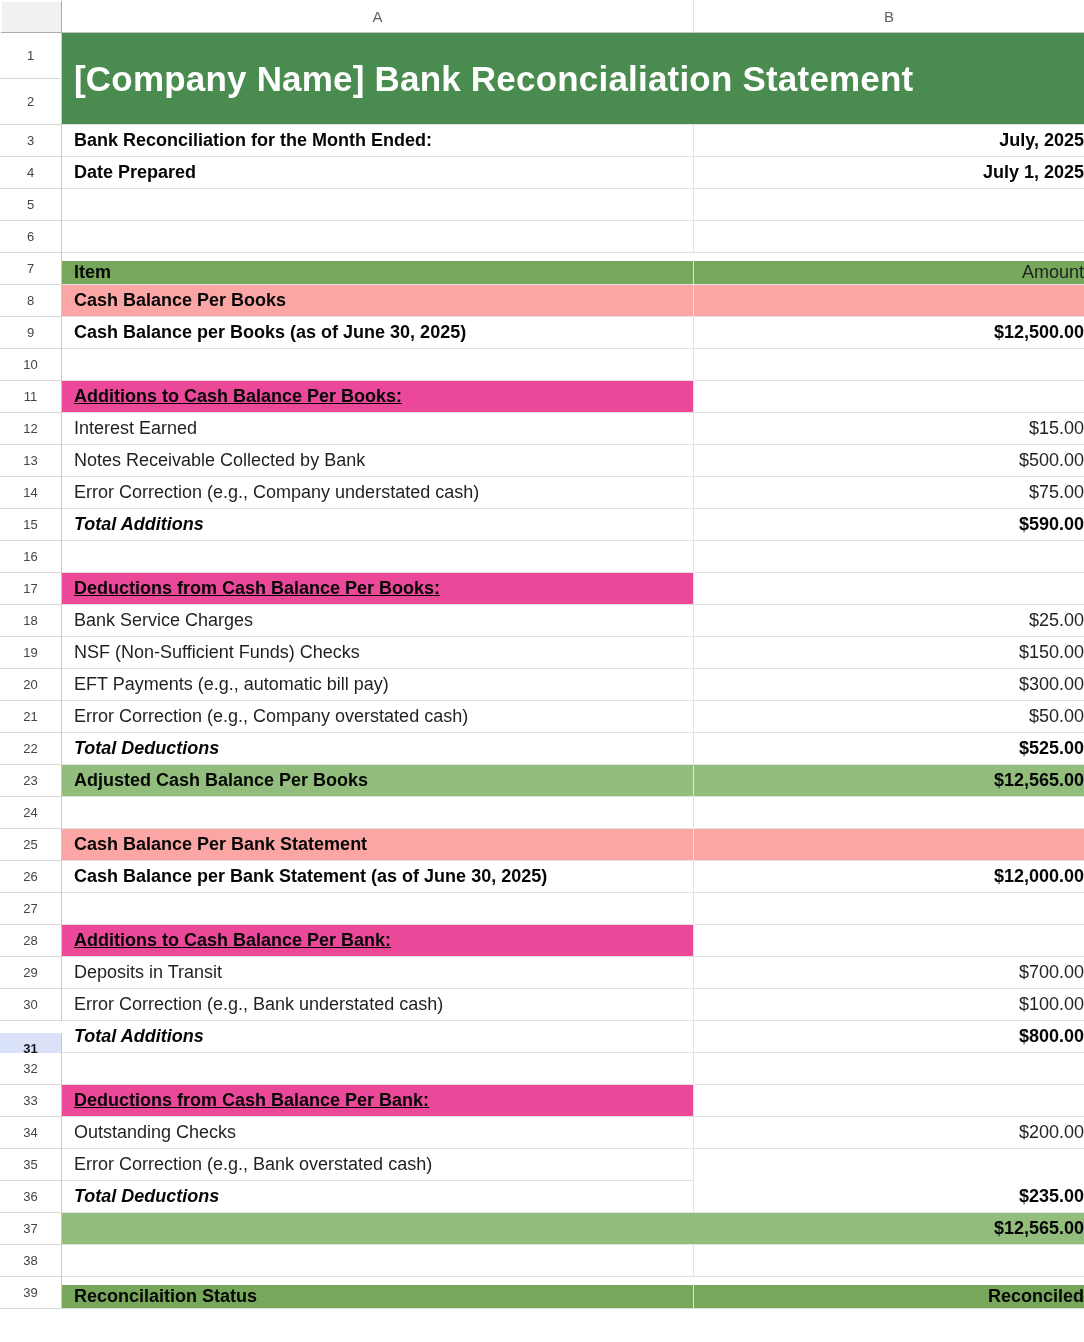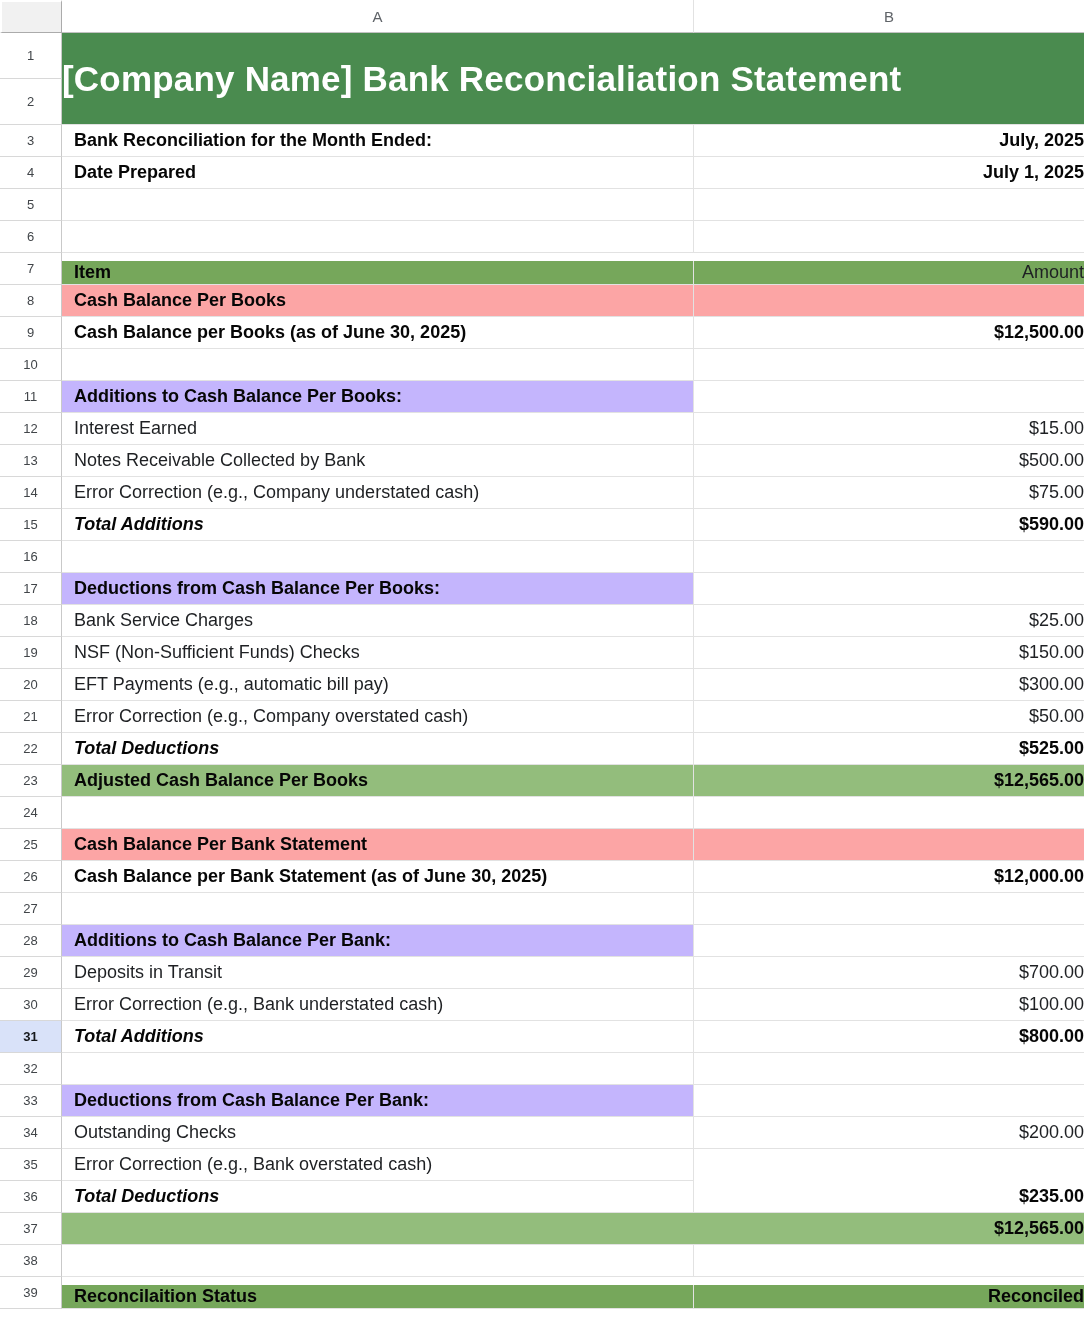--- a/index.html
+++ b/index.html
@@ -18,38 +18,38 @@
   .colhead.cB{flex:1;border-right:none;}
 
   
   .trow{display:flex;height:92px;}
   .thead{width:62px;display:flex;flex-direction:column;}
   .rowhead{box-sizing:border-box;display:flex;align-items:center;justify-content:center;
            font-size:13px;color:#414549;background:#fff;
            border-right:1px solid #c9c9c9;border-bottom:1px solid #d8d8d8;}
   .thead .rowhead{height:46px;}
   .title-cell{flex:1;box-sizing:border-box;display:flex;align-items:center;
-              background:#4a8b4f;color:#ffffff;
+              padding-left:12px;background:#4a8b4f;color:#ffffff;
               font-weight:700;font-size:35px;letter-spacing:.2px;white-space:nowrap;
               border-bottom:1px solid #e2e2e2;}
 
   
   .row{display:flex;height:32px;box-sizing:border-box;}
   .row .rowhead{width:62px;height:32px;}
-  .rowhead.sel{background:#d9e2f9;font-weight:700;color:#15171a;}
+  .rowhead.sel{background:#d9e2f9;font-weight:700;color:#15171a;margin-top:12px;}
   .cell{box-sizing:border-box;display:flex;align-items:center;white-space:nowrap;overflow:hidden;
         font-size:18px;color:#1e2023;background:#fff;border-bottom:1px solid #e2e2e2;}
   .ca{width:632px;padding-left:12px;border-right:1px solid #e2e2e2;}
   .cb{flex:1;justify-content:flex-end;}
 
   
   .f-mid{background:#76a75b;margin-top:8px;}
   .f-l1{background:#93bd7c;}
   .f-b2{background:#fca5a5;}
-  .f-b3{background:#c4b5fd;}
+  .f-b3{background:#ec4899;text-decoration:underline;}
 
   
   .s-b{font-weight:700;color:#060606;}
   .s-bi{font-weight:700;font-style:italic;color:#060606;}
 </style>
 </head>
 <body>
 
 <div class="sheet">
 

